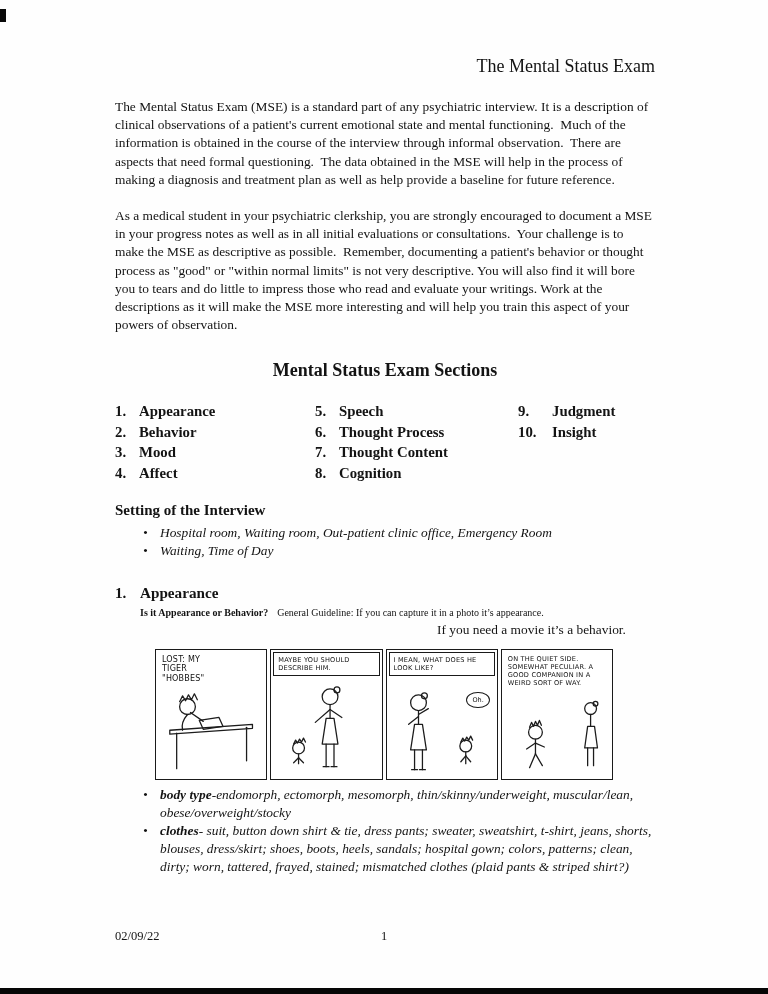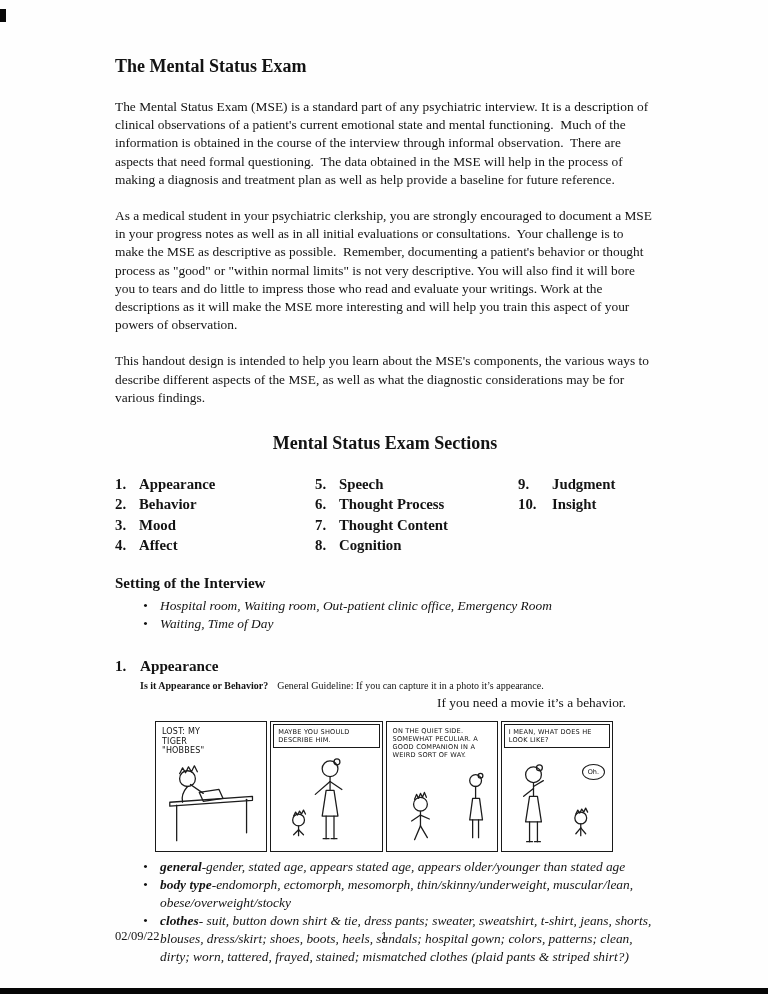--- a/index.html
+++ b/index.html
@@ -7,21 +7,21 @@
     position:relative;
     width:768px; height:994px;
     margin:0 auto;
     background:#fefefe;
     font-family:"Liberation Serif", serif;
     color:#131313;
     overflow:hidden;
   }
   .content { position:absolute; left:115px; top:56px; width:540px; }
 
-  .title { text-align:left; font-weight:bold; font-size:18px; margin:0 0 21px 0; }
+  .title { text-align:right; font-weight:normal; font-size:18px; margin:0 0 21px 0; }
   .para { font-size:13.4px; line-height:18.2px; margin:0 0 18px 0; white-space:pre-wrap; }
 
   .sections-heading { text-align:center; font-weight:bold; font-size:18px; margin:26px 0 20px 0; }
 
   .cols { display:flex; margin:0 0 4px 0; }
   .col-1 { width:200px; } .col-2 { width:203px; } .col-3 { width:137px; }
   .sec-item { display:flex; font-weight:bold; font-size:14.8px; line-height:20.4px; }
   .sec-num { width:24px; flex:0 0 auto; }
   .col-3 .sec-num { width:34px; }
 
@@ -74,21 +74,20 @@
 
 <div class="page">
   <div class="edge-artifact"></div>
 
   <div class="content">
 
     <h1 class="title">The Mental Status Exam</h1>
 
     <p class="para">The Mental Status Exam (MSE) is a standard part of any psychiatric interview. It is a description of clinical observations of a patient's current emotional state and mental functioning.  Much of the information is obtained in the course of the interview through informal observation.  There are aspects that need formal questioning.  The data obtained in the MSE will help in the process of making a diagnosis and treatment plan as well as help provide a baseline for future reference.</p>
     <p class="para">As a medical student in your psychiatric clerkship, you are strongly encouraged to document a MSE in your progress notes as well as in all initial evaluations or consultations.  Your challenge is to make the MSE as descriptive as possible.  Remember, documenting a patient's behavior or thought process as "good" or "within normal limits" is not very descriptive. You will also find it will bore you to tears and do little to impress those who read and evaluate your writings. Work at the descriptions as it will make the MSE more interesting and will help you train this aspect of your powers of observation.</p>
-    <p class="para">This handout design is intended to help you learn about the MSE's components, the various ways to describe different aspects of the MSE, as well as what the diagnostic considerations may be for various findings.</p>
 
     <h2 class="sections-heading">Mental Status Exam Sections</h2>
 
     <div class="cols">
       <div class="col-1">
         <div class="sec-item">
           <span class="sec-num">1.</span>
           <span class="sec-label">Appearance</span>
         </div>
         <div class="sec-item">
@@ -182,40 +181,20 @@
               <path d="M61 117 h6"></path>
             <circle cx="28" cy="98" r="6"></circle>
             <path d="M23 94 l2 -4 l2 3 l2 -4 l2 3 l2 -4 l2 4"></path>
             <path d="M28 104 V114"></path>
               <path d="M28 108 l-5 5"></path>
               <path d="M28 108 l5 5"></path>
           </g>
         </svg>
       </div>
       <div class="panel">
-        <div class="cap">On the quiet side. Somewhat peculiar. A good companion in a weird sort of way.</div>
-        <svg viewBox="0 0 112 128">
-          <g class="art">
-            <circle cx="34" cy="82" r="7"></circle>
-            <path d="M28 77 l2 -5 l2 4 l2 -5 l2 4 l2 -5 l2 5"></path>
-            <path d="M34 89 V104"></path>
-            <path d="M34 93 L25 99"></path>
-              <path d="M34 93 L43 97"></path>
-            <path d="M34 104 L28 118"></path>
-              <path d="M34 104 L41 116"></path>
-            <circle cx="90" cy="58" r="6"></circle>
-              <circle cx="95" cy="53" r="2.4"></circle>
-            <path d="M90 64 V76"></path>
-            <path d="M84 98 L97 98 L94 76 L87 76 Z"></path>
-            <path d="M87 98 V116"></path>
-              <path d="M93 98 V116"></path>
-          </g>
-        </svg>
-      </div>
-      <div class="panel">
         <div class="cap boxed">I mean, what does he look like?</div>
         <div class="bubble-oh">Oh.</div>
         <svg viewBox="0 0 112 128">
           <g class="art">
             <circle cx="32" cy="52" r="8"></circle>
               <circle cx="38" cy="45" r="3"></circle>
             <path d="M32 60 V74"></path>
             <path d="M32 64 L42 58"></path>
               <path d="M32 66 L22 74"></path>
             <path d="M24 100 L40 100 L36 74 L28 74 Z"></path>
@@ -224,24 +203,43 @@
             <path d="M25 120 h6"></path>
               <path d="M33 120 h6"></path>
             <circle cx="80" cy="96" r="6"></circle>
             <path d="M75 92 l2 -4 l2 3 l2 -4 l2 3 l2 -4 l2 4"></path>
             <path d="M80 102 V114"></path>
               <path d="M80 106 l-5 6"></path>
               <path d="M80 106 l5 6"></path>
           </g>
         </svg>
       </div>
+      <div class="panel">
+        <div class="cap">On the quiet side. Somewhat peculiar. A good companion in a weird sort of way.</div>
+        <svg viewBox="0 0 112 128">
+          <g class="art">
+            <circle cx="34" cy="82" r="7"></circle>
+            <path d="M28 77 l2 -5 l2 4 l2 -5 l2 4 l2 -5 l2 5"></path>
+            <path d="M34 89 V104"></path>
+            <path d="M34 93 L25 99"></path>
+              <path d="M34 93 L43 97"></path>
+            <path d="M34 104 L28 118"></path>
+              <path d="M34 104 L41 116"></path>
+            <circle cx="90" cy="58" r="6"></circle>
+              <circle cx="95" cy="53" r="2.4"></circle>
+            <path d="M90 64 V76"></path>
+            <path d="M84 98 L97 98 L94 76 L87 76 Z"></path>
+            <path d="M87 98 V116"></path>
+              <path d="M93 98 V116"></path>
+          </g>
+        </svg>
+      </div>
     </div>
 
     <ul class="blist">
-      <li><span class="term">general</span><span>-gender, stated age, appears stated age, appears older/younger than stated age</span></li>
       <li><span class="term">body type</span><span>-endomorph, ectomorph, mesomorph, thin/skinny/underweight, muscular/lean, obese/overweight/stocky</span></li>
       <li><span class="term">clothes</span><span>- suit, button down shirt &amp; tie, dress pants; sweater, sweatshirt, t-shirt, jeans, shorts, blouses, dress/skirt; shoes, boots, heels, sandals; hospital gown; colors, patterns; clean, dirty; worn, tattered, frayed, stained;  mismatched clothes (plaid pants &amp; striped shirt?)</span></li>
 
     </ul>
 
   </div>
 
   <div class="footer">
     <span class="fdate">02/09/22</span>
     <span class="fpage">1</span>

